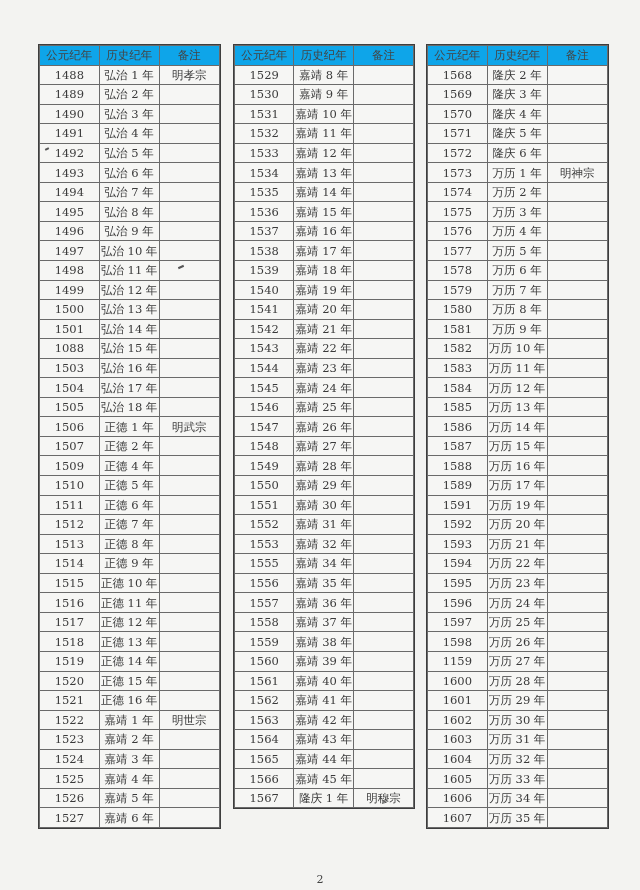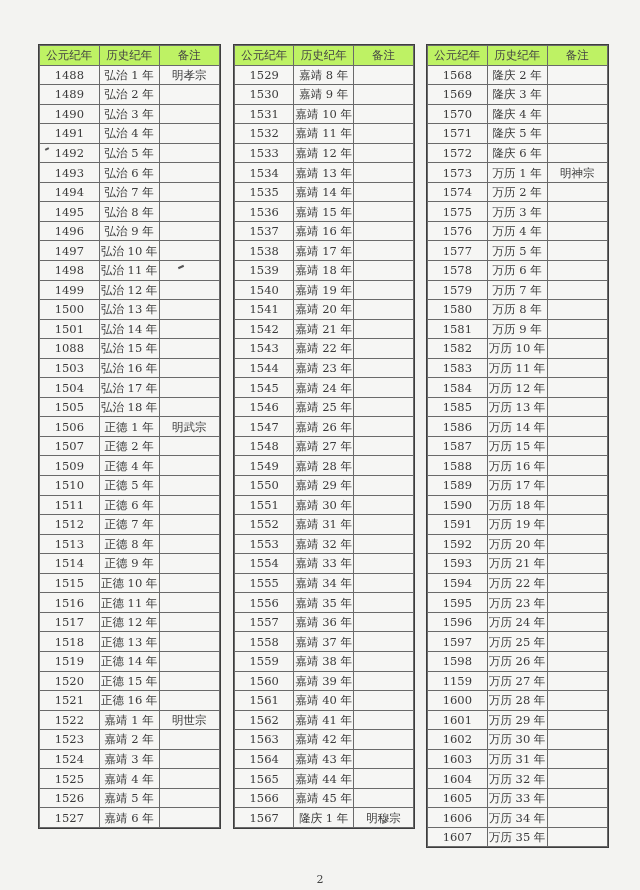--- a/index.html
+++ b/index.html
@@ -9,21 +9,21 @@
   }
   .tbl {
     position:absolute; top:44px; border:1.5px solid #3d3d3d; border-collapse:collapse;
     background:#f6f6f4;
   }
   .tbl table { border-collapse:collapse; width:100%; }
   .tbl th, .tbl td {
     border:1px solid #6a6a6a; height:18.55px; padding:0; text-align:center;
     font-size:11.5px; font-weight:normal; line-height:18px; white-space:nowrap;
   }
-  .tbl th { background:#bef264; color:#444; font-size:11.5px; }
+  .tbl th { background:#0ea5e9; color:#444; font-size:11.5px; }
   .tbl td.c0 { width:59px; }
   .tbl td.c1 { width:59px; }
   .tbl td.c2 { width:60px; }
   #t1 { left:38px; width:181px; }
   #t2 { left:233px; width:180px; }
   #t3 { left:426px; width:181px; }
   .pagenum { position:absolute; left:0; width:640px; top:873px; text-align:center; font-size:11px; color:#444; }
   .mark { position:absolute; width:6px; height:2px; background:#555; transform:rotate(-25deg); }
 </style>
 </head>
@@ -366,25 +366,20 @@
           <td class="c0">1552</td>
           <td class="c1">嘉靖 31 年</td>
           <td class="c2"></td>
         </tr>
         <tr>
           <td class="c0">1553</td>
           <td class="c1">嘉靖 32 年</td>
           <td class="c2"></td>
         </tr>
         <tr>
-          <td class="c0">1554</td>
-          <td class="c1">嘉靖 33 年</td>
-          <td class="c2"></td>
-        </tr>
-        <tr>
           <td class="c0">1555</td>
           <td class="c1">嘉靖 34 年</td>
           <td class="c2"></td>
         </tr>
         <tr>
           <td class="c0">1556</td>
           <td class="c1">嘉靖 35 年</td>
           <td class="c2"></td>
         </tr>
         <tr>
@@ -556,25 +551,20 @@
           <td class="c2"></td>
         </tr>
         <tr>
           <td class="c0">1588</td>
           <td class="c1">万历 16 年</td>
           <td class="c2"></td>
         </tr>
         <tr>
           <td class="c0">1589</td>
           <td class="c1">万历 17 年</td>
-          <td class="c2"></td>
-        </tr>
-        <tr>
-          <td class="c0">1590</td>
-          <td class="c1">万历 18 年</td>
           <td class="c2"></td>
         </tr>
         <tr>
           <td class="c0">1591</td>
           <td class="c1">万历 19 年</td>
           <td class="c2"></td>
         </tr>
         <tr>
           <td class="c0">1592</td>
           <td class="c1">万历 20 年</td>

